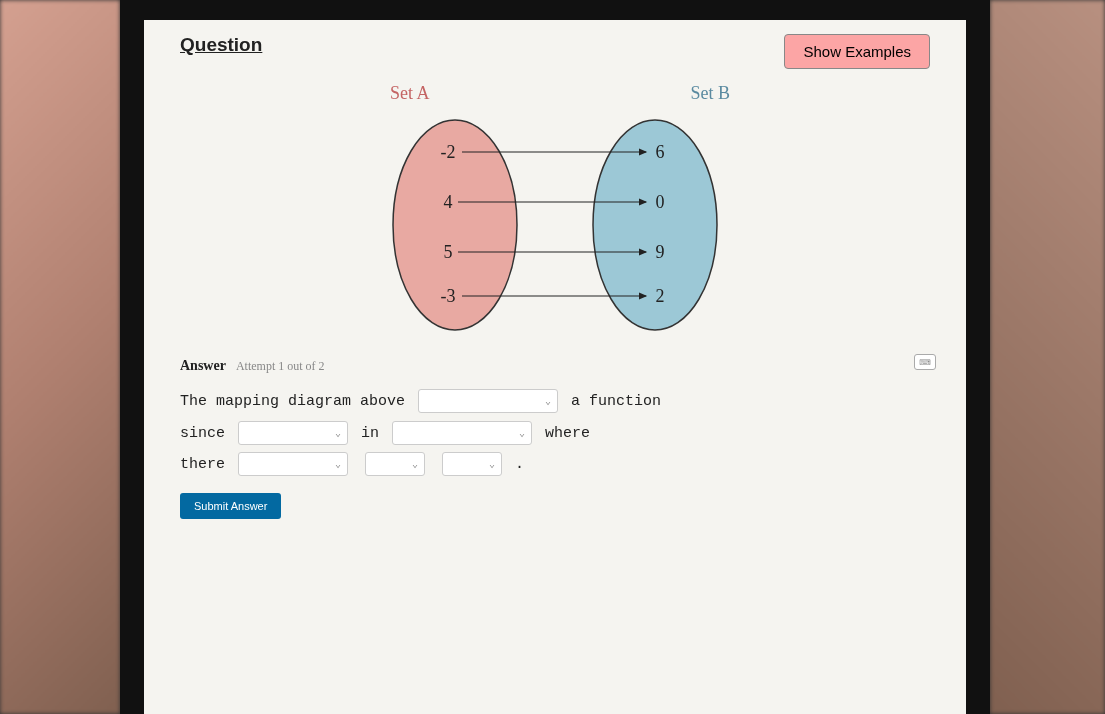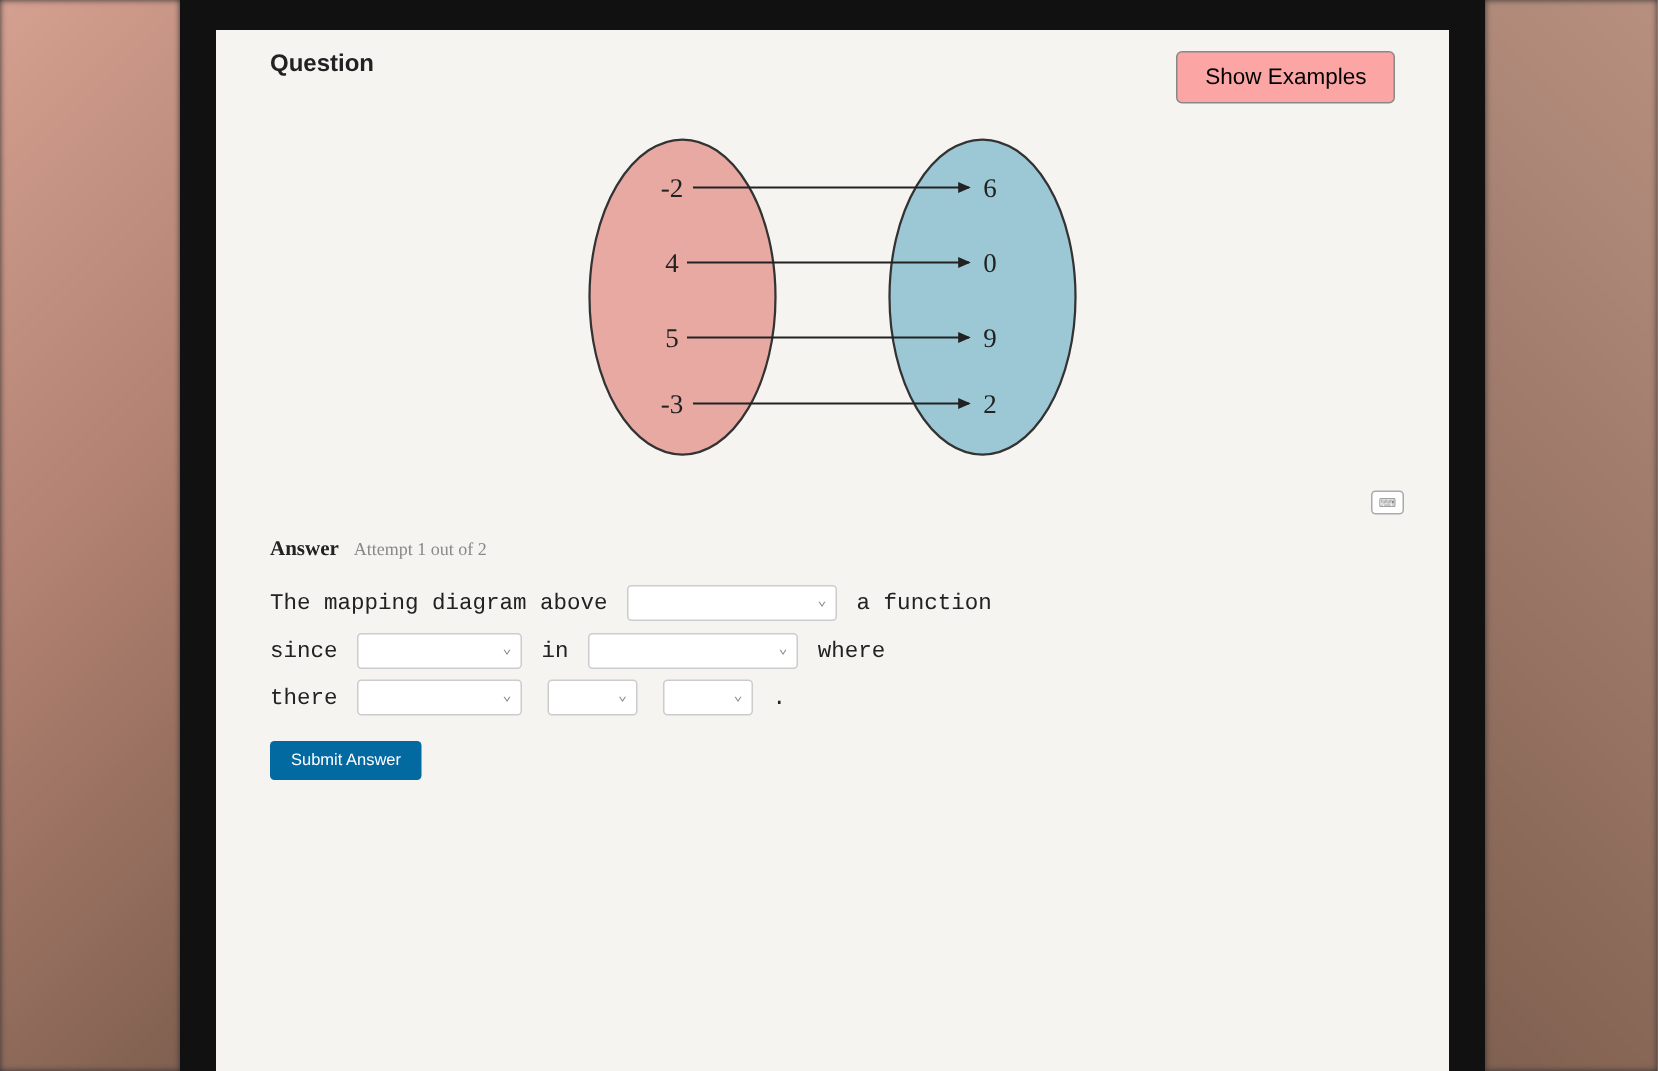--- a/index.html
+++ b/index.html
@@ -23,21 +23,21 @@
     padding: 14px 36px 0 36px;
     position: relative;
     color: #222;
   }
   .top-row {
     display: flex;
     justify-content: space-between;
     align-items: flex-start;
     margin-bottom: 14px;
   }
-  .q-heading { font-weight: bold; font-size: 16px; font-family: Arial, sans-serif; }
+  .q-heading { font-weight: bold; font-size: 19px; font-family: Arial, sans-serif; text-decoration: underline; }
   .show-ex {
     border: 1px solid #888;
     background: #fca5a5;
     padding: 8px 18px;
     font-size: 15px;
     font-family: Arial, sans-serif;
     border-radius: 4px;
     cursor: pointer;
   }
   .prompt {
@@ -64,21 +64,21 @@
   .num { font-family: Georgia, serif; font-size: 18px; fill: #222; }
   .map-line { stroke: #222; stroke-width: 1.2; fill: none; }
   .arrowhead { fill: #222; }
   .answer-row {
     display: flex; align-items: baseline; gap: 10px;
     font-family: Liberation Serif, serif; font-size: 13px;
     margin-bottom: 12px;
     position: relative;
   }
   .answer-row .bold { font-weight: bold; font-size: 14px; }
-  .answer-row .attempt { color: #888; font-size: 12px; margin-top: 28px; }
+  .answer-row .attempt { color: #888; font-size: 12px; }
   .kbd-icon {
     position: absolute; right: -6px; top: -4px;
     width: 22px; height: 16px;
     border: 1px solid #aaa; border-radius: 3px;
     background: #fff;
     display:flex; align-items:center; justify-content:center;
     font-size:8px; color:#888;
   }
   .fill-line {
     font-size: 15px;
@@ -132,20 +132,24 @@
 <div class="tablet-frame">
   <div class="screen">
 
     <div class="top-row">
       <div class="q-heading">Question</div>
       <button class="show-ex">Show Examples</button>
     </div>
 
 
     <div class="diagram-wrap">
+      <div class="set-labels">
+        <span class="set-a-label">Set A</span>
+        <span class="set-b-label">Set B</span>
+      </div>
       <svg class="mapping" width="370" height="230">
         <defs>
           <marker id="arrow" markerWidth="8" markerHeight="8" refX="6" refY="3" orient="auto">
             <path d="M0,0 L7,3 L0,6 Z" class="arrowhead"></path>
           </marker>
         </defs>
         <ellipse cx="85" cy="115" rx="62" ry="105" class="oval-a"></ellipse>
         <ellipse cx="285" cy="115" rx="62" ry="105" class="oval-b"></ellipse>
 
         <text x="78" y="48" class="num" text-anchor="middle">-2</text>

